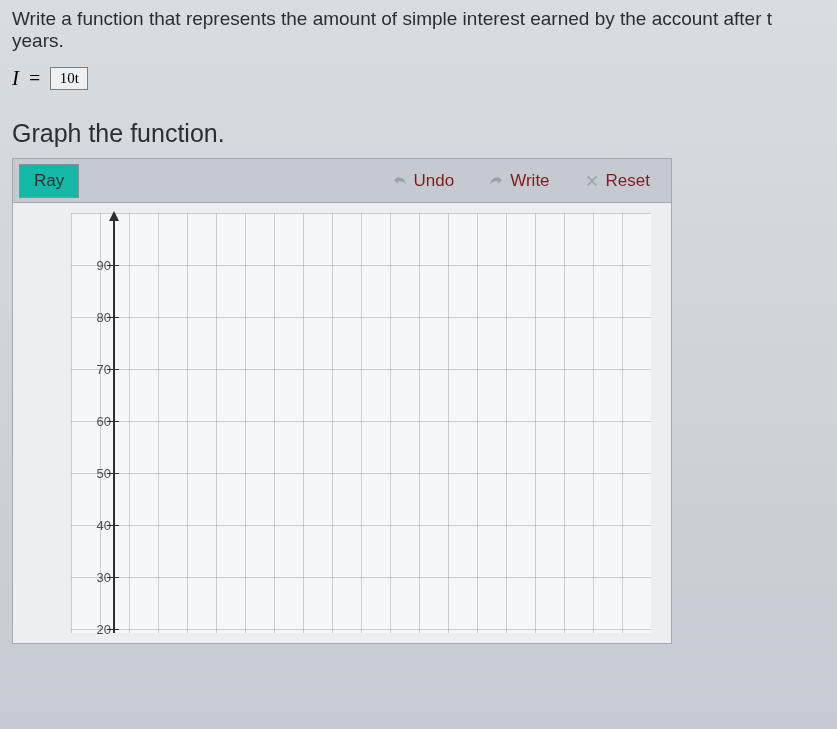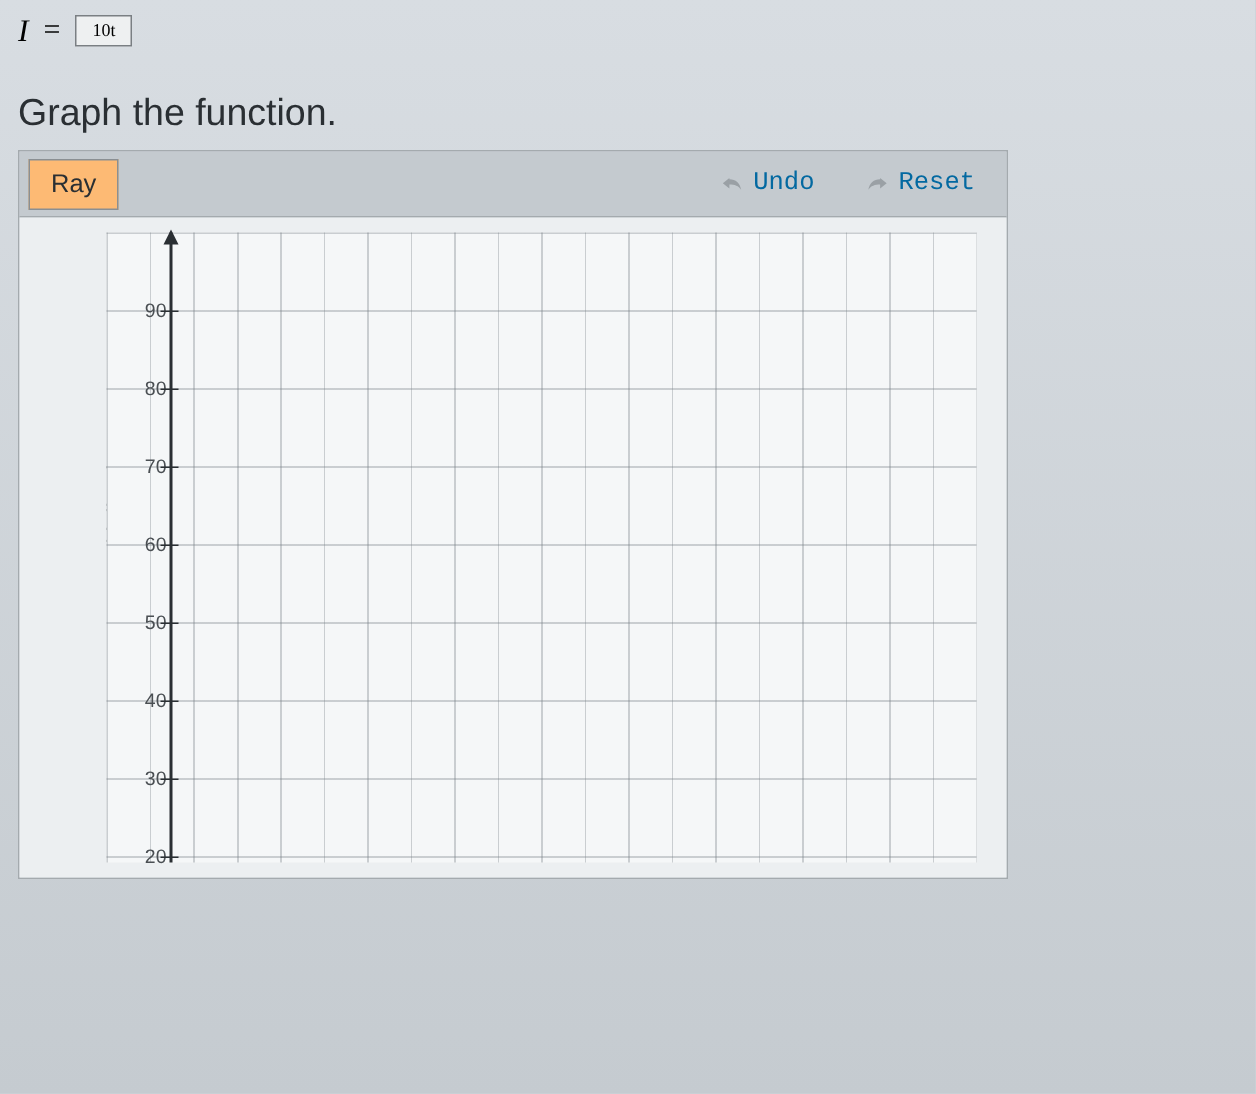--- a/index.html
+++ b/index.html
@@ -40,21 +40,21 @@
   }
   .equation-row .eq {
     font-family: "Times New Roman", serif;
     font-size: 20px;
   }
   .answer-box {
     border: 1px solid #7a7f83;
     background: #eef0f1;
     padding: 2px 6px;
     font-family: "Times New Roman", serif;
-    font-size: 12px;
+    font-size: 15px;
     min-width: 38px;
     text-align: center;
   }
   .graph-label {
     font-size: 25px;
     color: #2a2f33;
     margin-bottom: 10px;
   }
   .graph-widget {
     width: 660px;
@@ -75,27 +75,26 @@
     align-items: center;
     gap: 6px;
     padding: 6px 14px;
     font-size: 17px;
     color: #3a3f43;
     cursor: pointer;
     border: 1px solid transparent;
     height: 34px;
   }
   .tool-btn.active {
-    background: #fdba74;
+    background: #14b8a6;
     border: 1px solid #8a8f93;
     color: #2a2f33;
   }
   .tool-btn.disabled {
-    color: #0369a1;
-    font-family: Liberation Mono, monospace;
+    color: #7f1d1d;
   }
   .tool-spacer { flex: 1; }
   .icon { display: inline-flex; align-items: center; justify-content: center; width: 16px; height: 16px; }
   .canvas-area {
     position: relative;
     background: #eceff1;
     height: 440px;
     padding-left: 58px;
     padding-top: 10px;
   }
@@ -150,20 +149,21 @@
   }
   .tickline{
     position:absolute;
     left:36px;width:12px;height:1px;background:#2a2f33;
   }
 </style>
 </head>
 <body>
 
 <div class="content">
+  <p class="instruction">Write a function that represents the amount of simple interest earned by the account after t years.</p>
 
 
   <div class="equation-row">
     <span class="var">I</span>
     <span class="eq">=</span>
     <span class="answer-box">10t</span>
   </div>
 
   <p class="graph-label">Graph the function.</p>
 
@@ -178,20 +178,28 @@
           <svg viewBox="0 0 16 16" width="14" height="14">
               <path d="M6 3L1 7l5 4V8c4 0 7 1 9 4-1-5-4-8-9-8V3z" fill="#9aa0a5"></path>
             </svg>
         </span>
         <span>Undo</span>
       </div>
       <div class="tool-btn disabled">
         <span class="icon">
           <svg viewBox="0 0 16 16" width="14" height="14">
               <path d="M10 3l5 4-5 4V8c-4 0-7 1-9 4 1-5 4-8 9-8V3z" fill="#9aa0a5"></path>
+            </svg>
+        </span>
+        <span>Write</span>
+      </div>
+      <div class="tool-btn disabled">
+        <span class="icon">
+          <svg viewBox="0 0 16 16" width="12" height="12">
+              <path d="M2 2l12 12M14 2L2 14" stroke="#9aa0a5" stroke-width="2"></path>
             </svg>
         </span>
         <span>Reset</span>
       </div>
     </div>
 
     <div class="canvas-area">
       <div class="ylabel">Interest (dollars)</div>
       <div class="grid">
         <div class="axis-y"></div>

